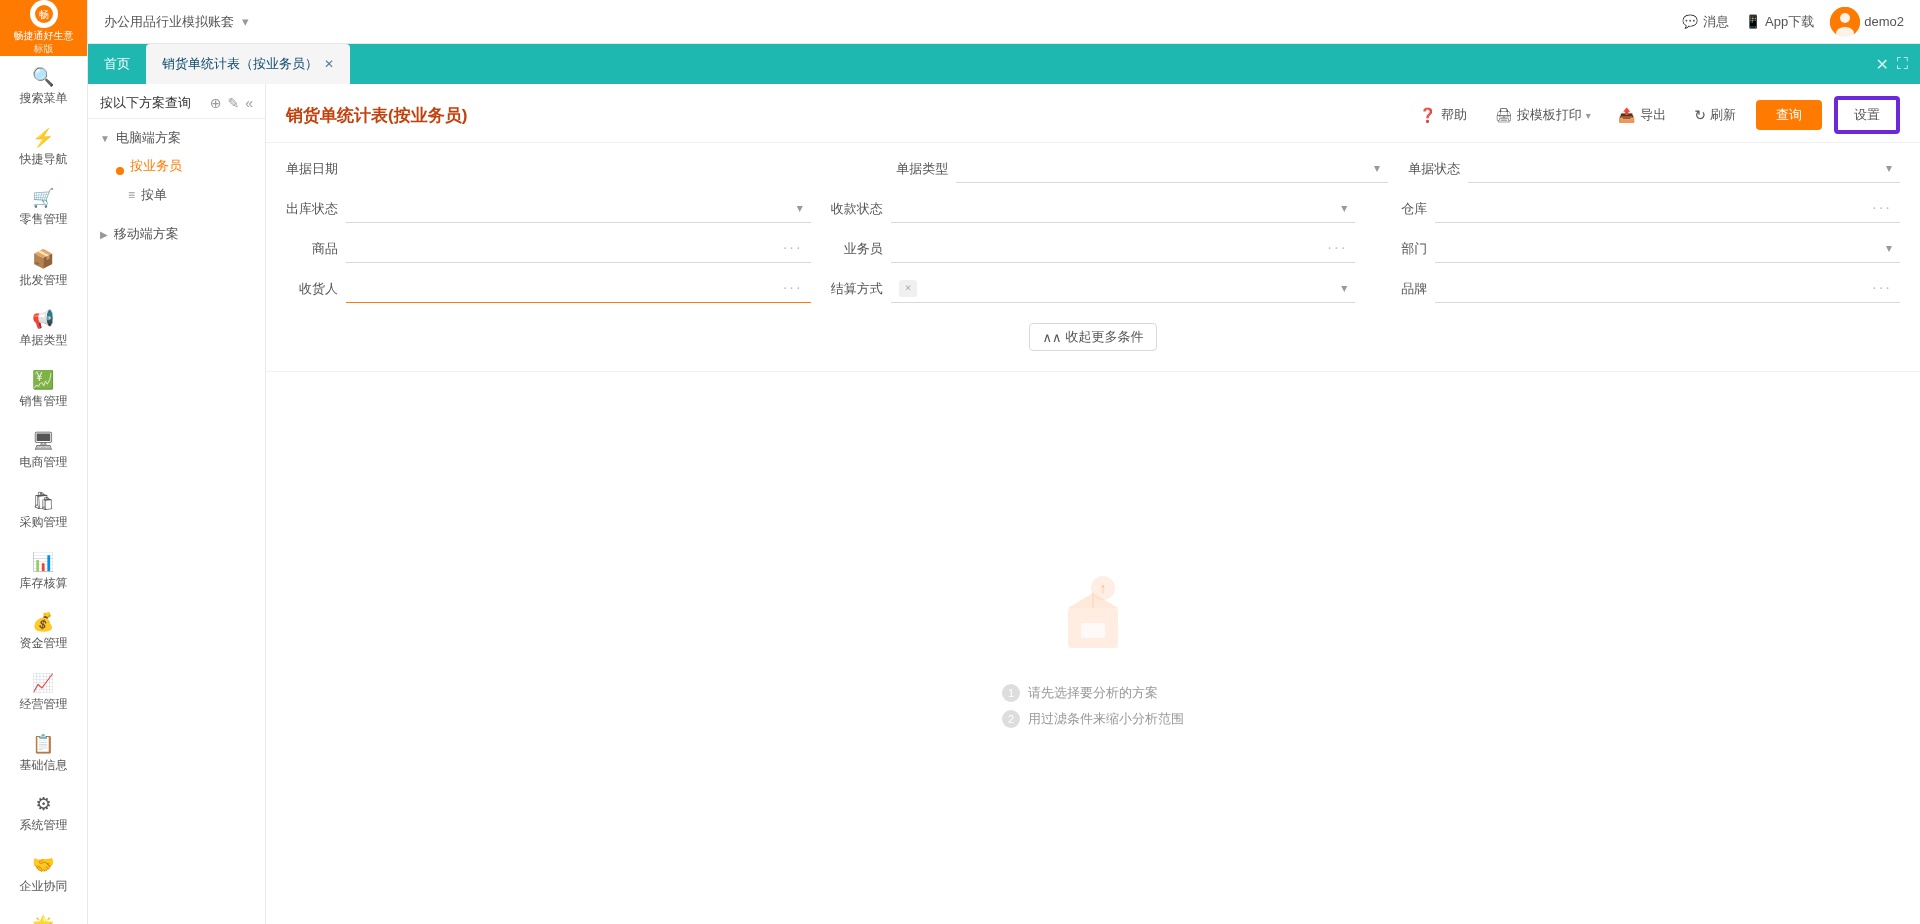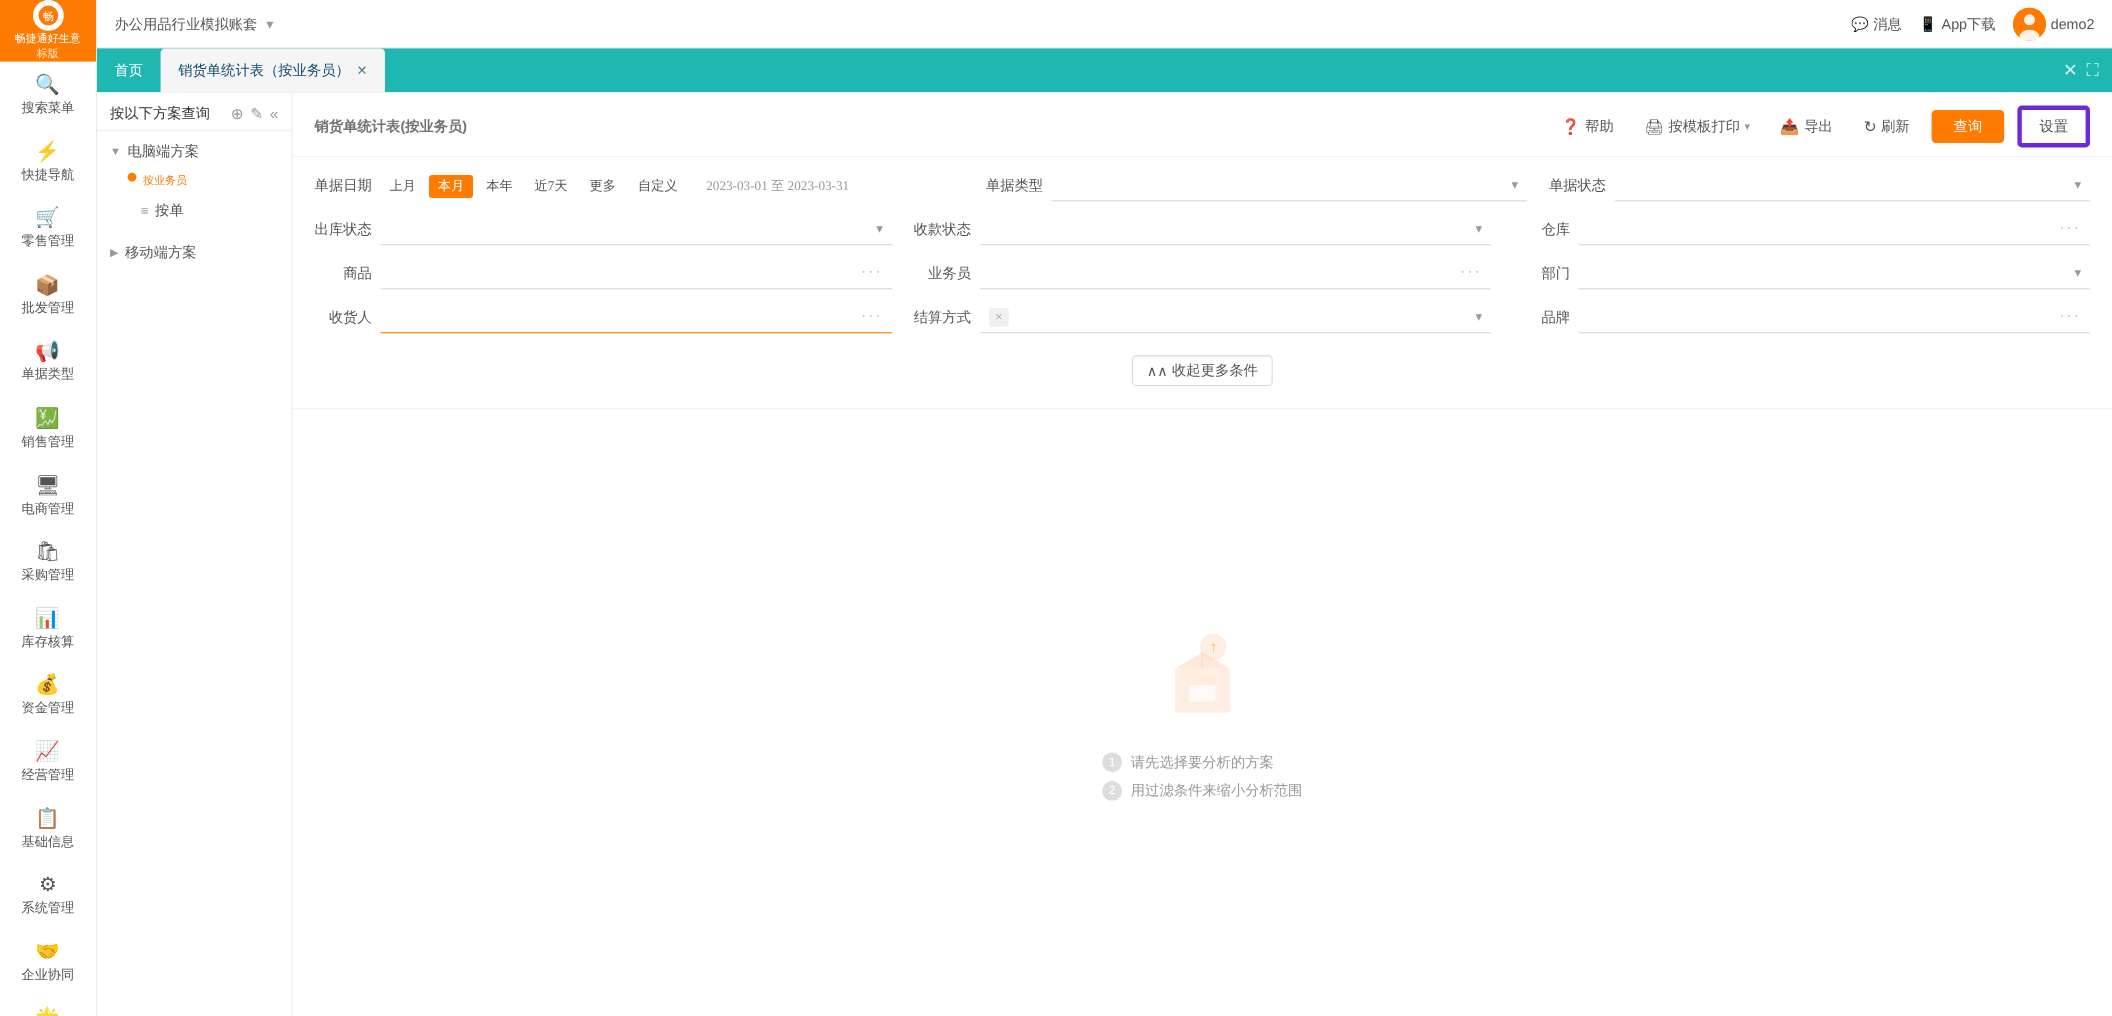--- a/index.html
+++ b/index.html
@@ -194,23 +194,23 @@
       align-items: center;
       gap: 6px;
       color: #555;
       font-size: 13px;
       cursor: pointer;
     }
     .scheme-item {
       padding: 6px 28px;
       cursor: pointer;
       color: #555;
-      font-size: 10px;
-      display: flex;
-      align-items: flex-start;
+      font-size: 13px;
+      display: flex;
+      align-items: flex-end;
       gap: 6px;
     }
     .scheme-item.active { color: #ff7a00; }
     .scheme-item .dot {
       width: 8px;
       height: 8px;
       border-radius: 50%;
       background: #ff7a00;
       flex-shrink: 0;
     }
@@ -245,23 +245,23 @@
 
     
     .page-header {
       padding: 12px 20px 8px;
       display: flex;
       align-items: center;
       justify-content: space-between;
       border-bottom: 1px solid #f0f0f0;
     }
     .page-title {
-      font-size: 13px;
+      font-size: 17px;
       font-weight: 600;
-      color: #737373;
+      color: #c2410c;
     }
     .page-actions {
       display: flex;
       align-items: center;
       gap: 12px;
     }
     .page-action-btn {
       display: flex;
       align-items: center;
       gap: 4px;
@@ -631,31 +631,20 @@
           <button class="btn-primary">查询</button>
           <button class="btn-secondary">设置</button>
         </div>
       </div>
 
       <div class="filter-area">
 
         <div class="filter-row">
           <div class="filter-item" style="flex:1.2">
             <span class="filter-label">单据日期</span>
-            <div style="display:flex;align-items:center;flex:1;gap:6px">
-              <div class="date-quick-btns" id="date-btns">
-                  <button class="date-quick-btn">上月</button>
-                  <button class="date-quick-btn active">本月</button>
-                  <button class="date-quick-btn">本年</button>
-                  <button class="date-quick-btn">近7天</button>
-                  <button class="date-quick-btn">更多</button>
-                  <button class="date-quick-btn">自定义</button>
-                </div>
-              <span class="date-range">2023-03-01 至 2023-03-31</span>
-            </div>
           </div>
           <div class="filter-divider"></div>
           <div class="filter-item">
             <span class="filter-label">单据类型</span>
             <div class="filter-control">
               <span></span>
               <span class="ctrl-icon">▾</span>
             </div>
           </div>
           <div class="filter-divider"></div>

